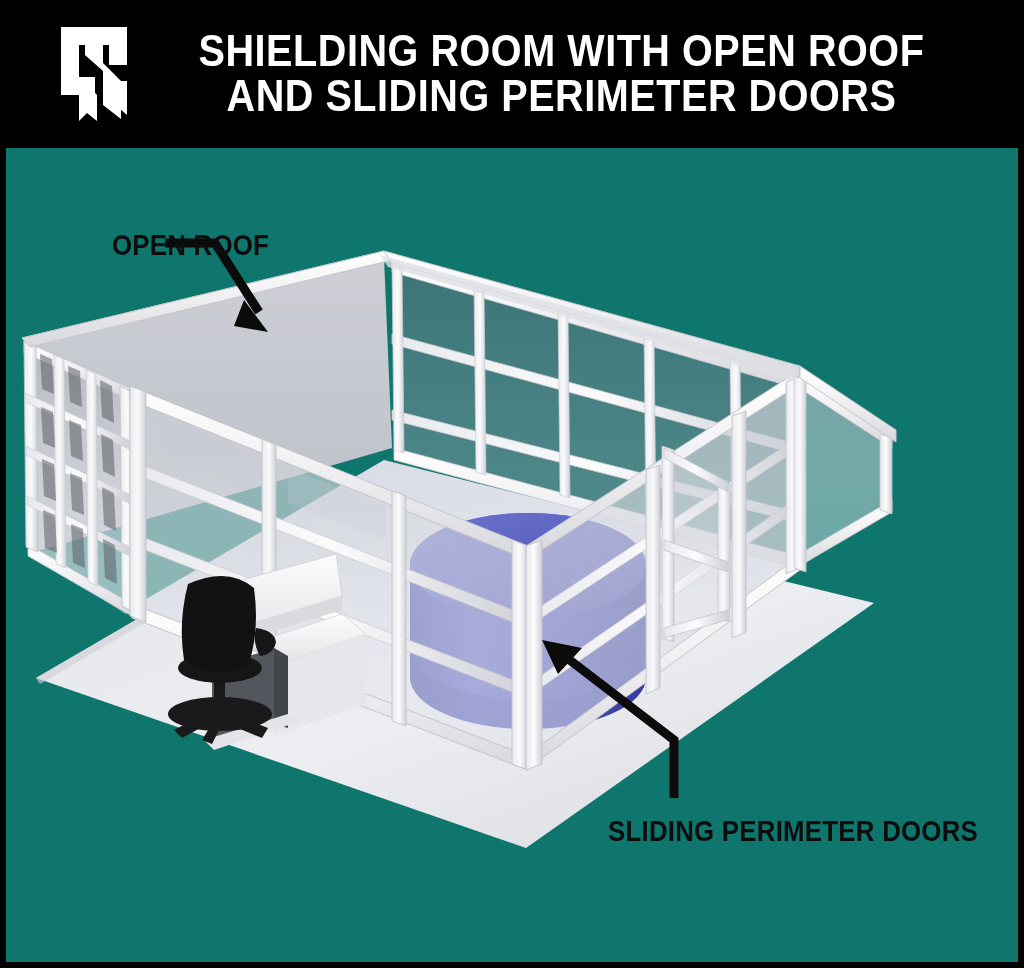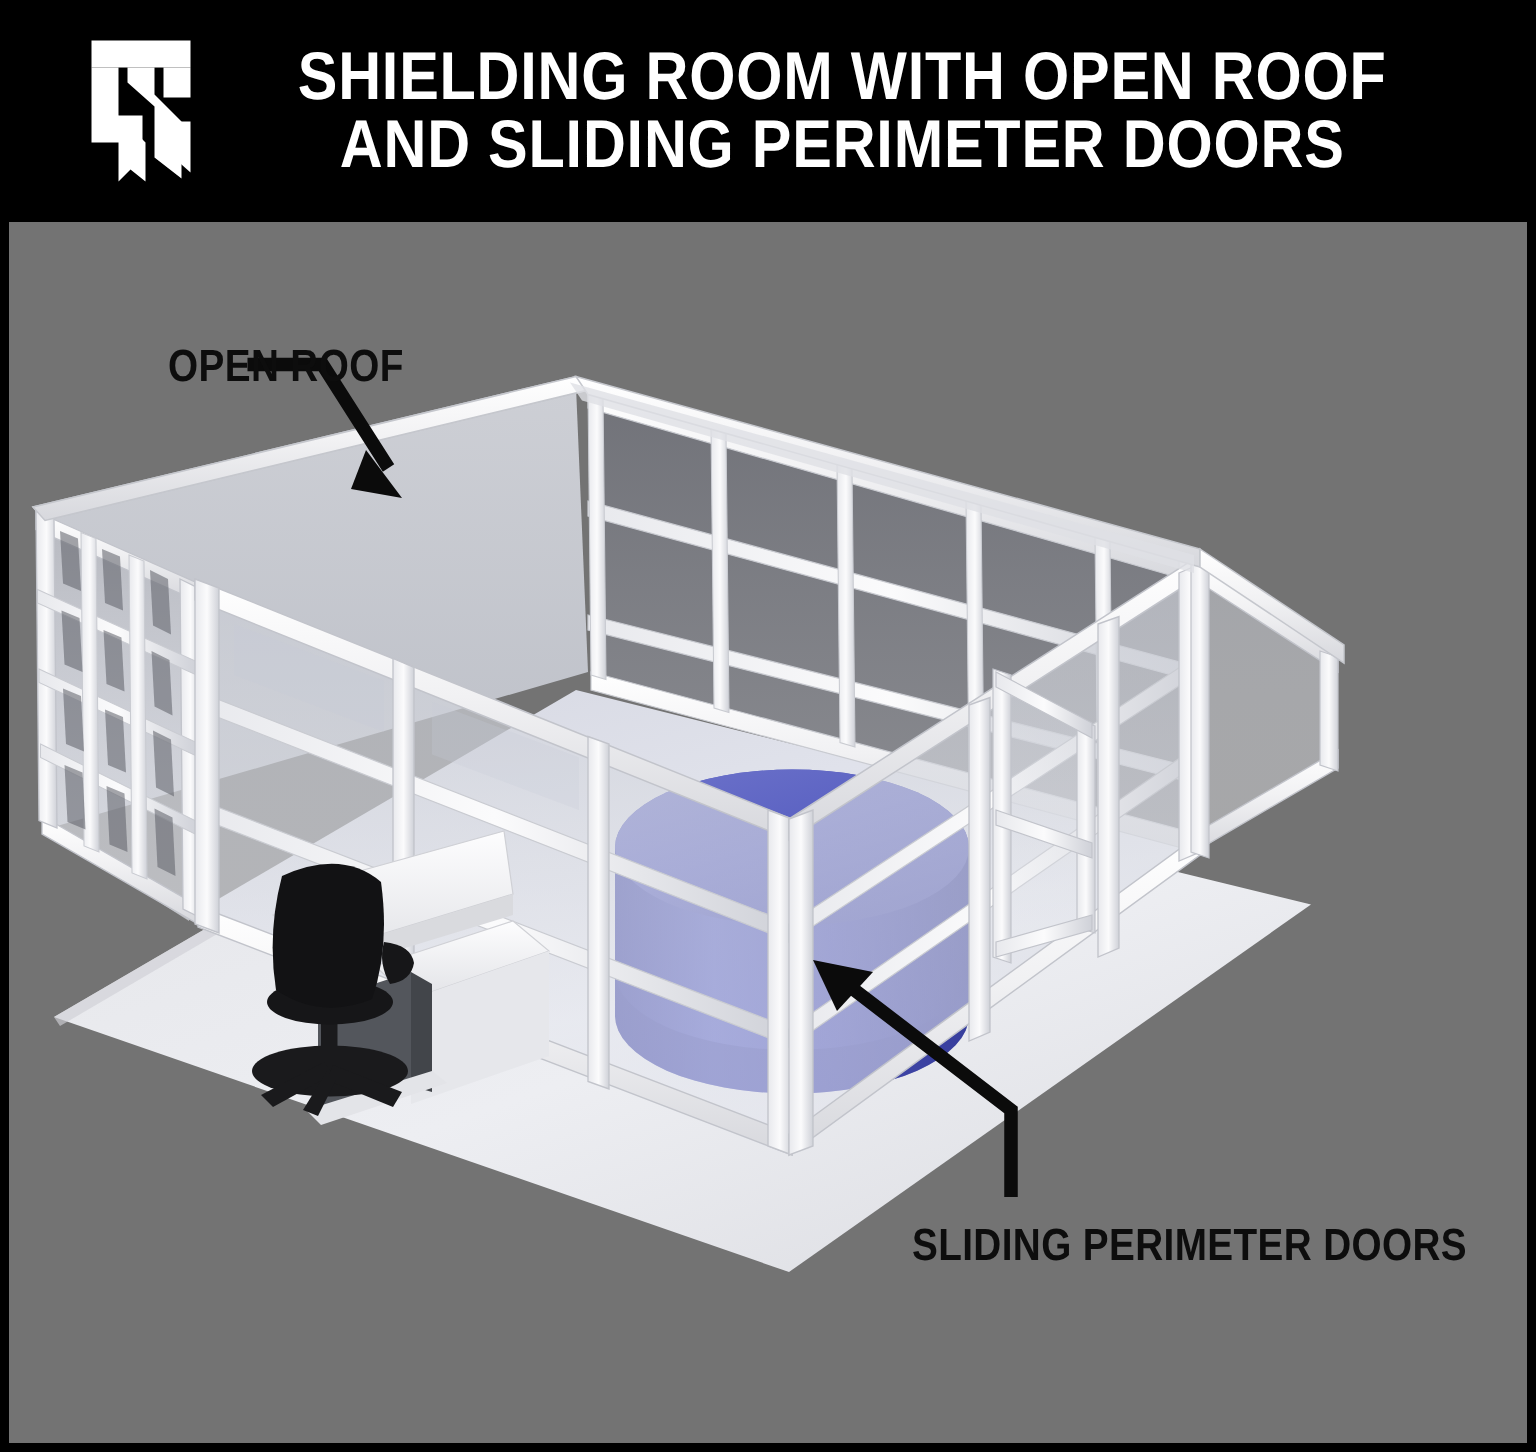--- a/index.html
+++ b/index.html
@@ -46,21 +46,21 @@
     font-stretch: condensed;
     transform: scaleX(0.88);
     transform-origin: center;
     white-space: nowrap;
   }
   
   #canvas {
     position: absolute;
     left: 6px; top: 148px;
     width: 1012px; height: 814px;
-    background: #737373;
+    background: #0f766e;
     overflow: hidden;
   }
   #scene { position: absolute; left: 0; top: 0; }
   
   .callout-label {
     position: absolute;
     color: #0d0d0d;
     font-family: "Liberation Sans Narrow", "Liberation Sans", sans-serif;
     font-weight: 700;
     font-size: 30px;

